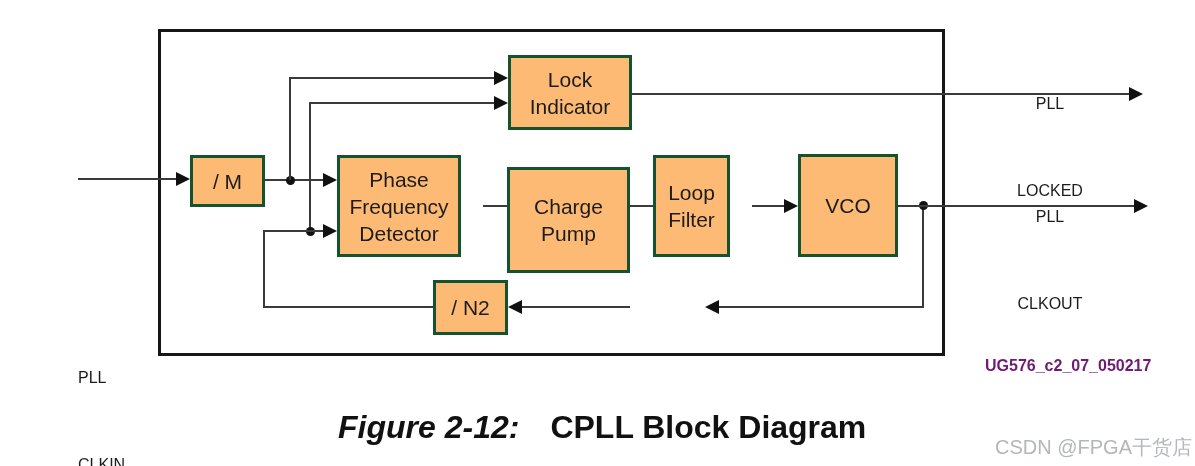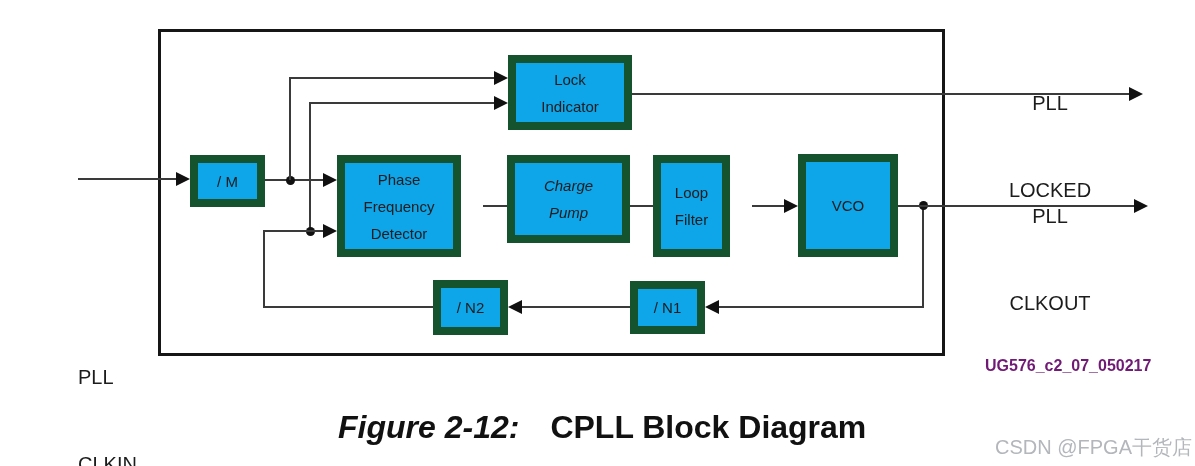--- a/index.html
+++ b/index.html
@@ -2,35 +2,35 @@
 <html><head>
 <meta charset="utf-8">
 <style>
   html,body{margin:0;padding:0;background:#ffffff;}
   #screen{position:relative;width:1195px;height:466px;background:#ffffff;overflow:hidden;
           font-family:"Liberation Sans","DejaVu Sans",sans-serif;color:#1c1c1c;}
 
   
   .outer-box{position:absolute;left:158px;top:29px;width:787px;height:327px;
              border:3px solid #161616;box-sizing:border-box;background:transparent;}
-  .block{position:absolute;border:8px solid #14532d;box-sizing:border-box;background:#0ea5e9;
+  .block{position:absolute;border:3px solid #14532d;box-sizing:border-box;background:#fdba74;
          display:flex;flex-direction:column;align-items:center;justify-content:center;
-         font-size:15px;line-height:27px;color:#1c1c1c;text-align:center;white-space:nowrap;}
+         font-size:21px;line-height:27px;color:#1c1c1c;text-align:center;white-space:nowrap;}
 
   
   .hline{position:absolute;height:2px;background:#3a3a3a;}
   .vline{position:absolute;width:2px;background:#3a3a3a;}
   .dot{position:absolute;width:9px;height:9px;border-radius:50%;background:#111111;}
   .arr-r{position:absolute;width:0;height:0;border-top:7px solid transparent;
          border-bottom:7px solid transparent;border-left:14px solid #111111;}
   .arr-l{position:absolute;width:0;height:0;border-top:7px solid transparent;
          border-bottom:7px solid transparent;border-right:14px solid #111111;}
 
   
-  .port{position:absolute;font-size:20px;line-height:29px;color:#1c1c1c;white-space:pre;}
+  .port{position:absolute;font-size:16px;line-height:29px;color:#1c1c1c;white-space:pre;}
   .port.center{text-align:center;}
   .port.left{text-align:left;}
 
   .source-tag{position:absolute;left:985px;top:357px;width:166px;text-align:right;
               font-size:16px;font-weight:bold;color:#701a75;letter-spacing:0px;white-space:nowrap;}
 
   .caption{position:absolute;left:338px;top:408px;font-size:32px;line-height:38px;
            color:#111111;white-space:nowrap;}
   .caption .fig{font-style:italic;font-weight:bold;}
   .caption .ttl{font-weight:bold;margin-left:31px;}
@@ -53,41 +53,38 @@
     <span>Lock</span>
     <span>Indicator</span>
   </div>
 
   <div class="block" style="left:337px;top:155px;width:124px;height:102px;">
     <span>Phase</span>
     <span>Frequency</span>
     <span>Detector</span>
   </div>
 
-  <div class="block" style="left:507px;top:155px;width:123px;height:88px;font-style:italic;">
+  <div class="block" style="left:507px;top:167px;width:123px;height:106px;">
     <span>Charge</span>
     <span>Pump</span>
   </div>
 
   <div class="block" style="left:653px;top:155px;width:77px;height:102px;">
     <span>Loop</span>
     <span>Filter</span>
   </div>
 
   <div class="block" style="left:798px;top:154px;width:100px;height:103px;">
     <span>VCO</span>
   </div>
 
   <div class="block" style="left:433px;top:280px;width:75px;height:55px;">
     <span>/ N2</span>
   </div>
 
-  <div class="block" style="left:630px;top:281px;width:75px;height:53px;">
-    <span>/ N1</span>
-  </div>
 
   <div class="hline" style="left:78px;top:178px;width:100px;"></div>
   <div class="arr-r" style="left:176px;top:172px;"></div>
 
   <div class="hline" style="left:265px;top:179px;width:59px;"></div>
   <div class="arr-r" style="left:323px;top:173px;"></div>
   <div class="dot" style="left:286px;top:176px;"></div>
 
   <div class="vline" style="left:289px;top:78px;height:102px;"></div>
   <div class="hline" style="left:289px;top:77px;width:207px;"></div>

